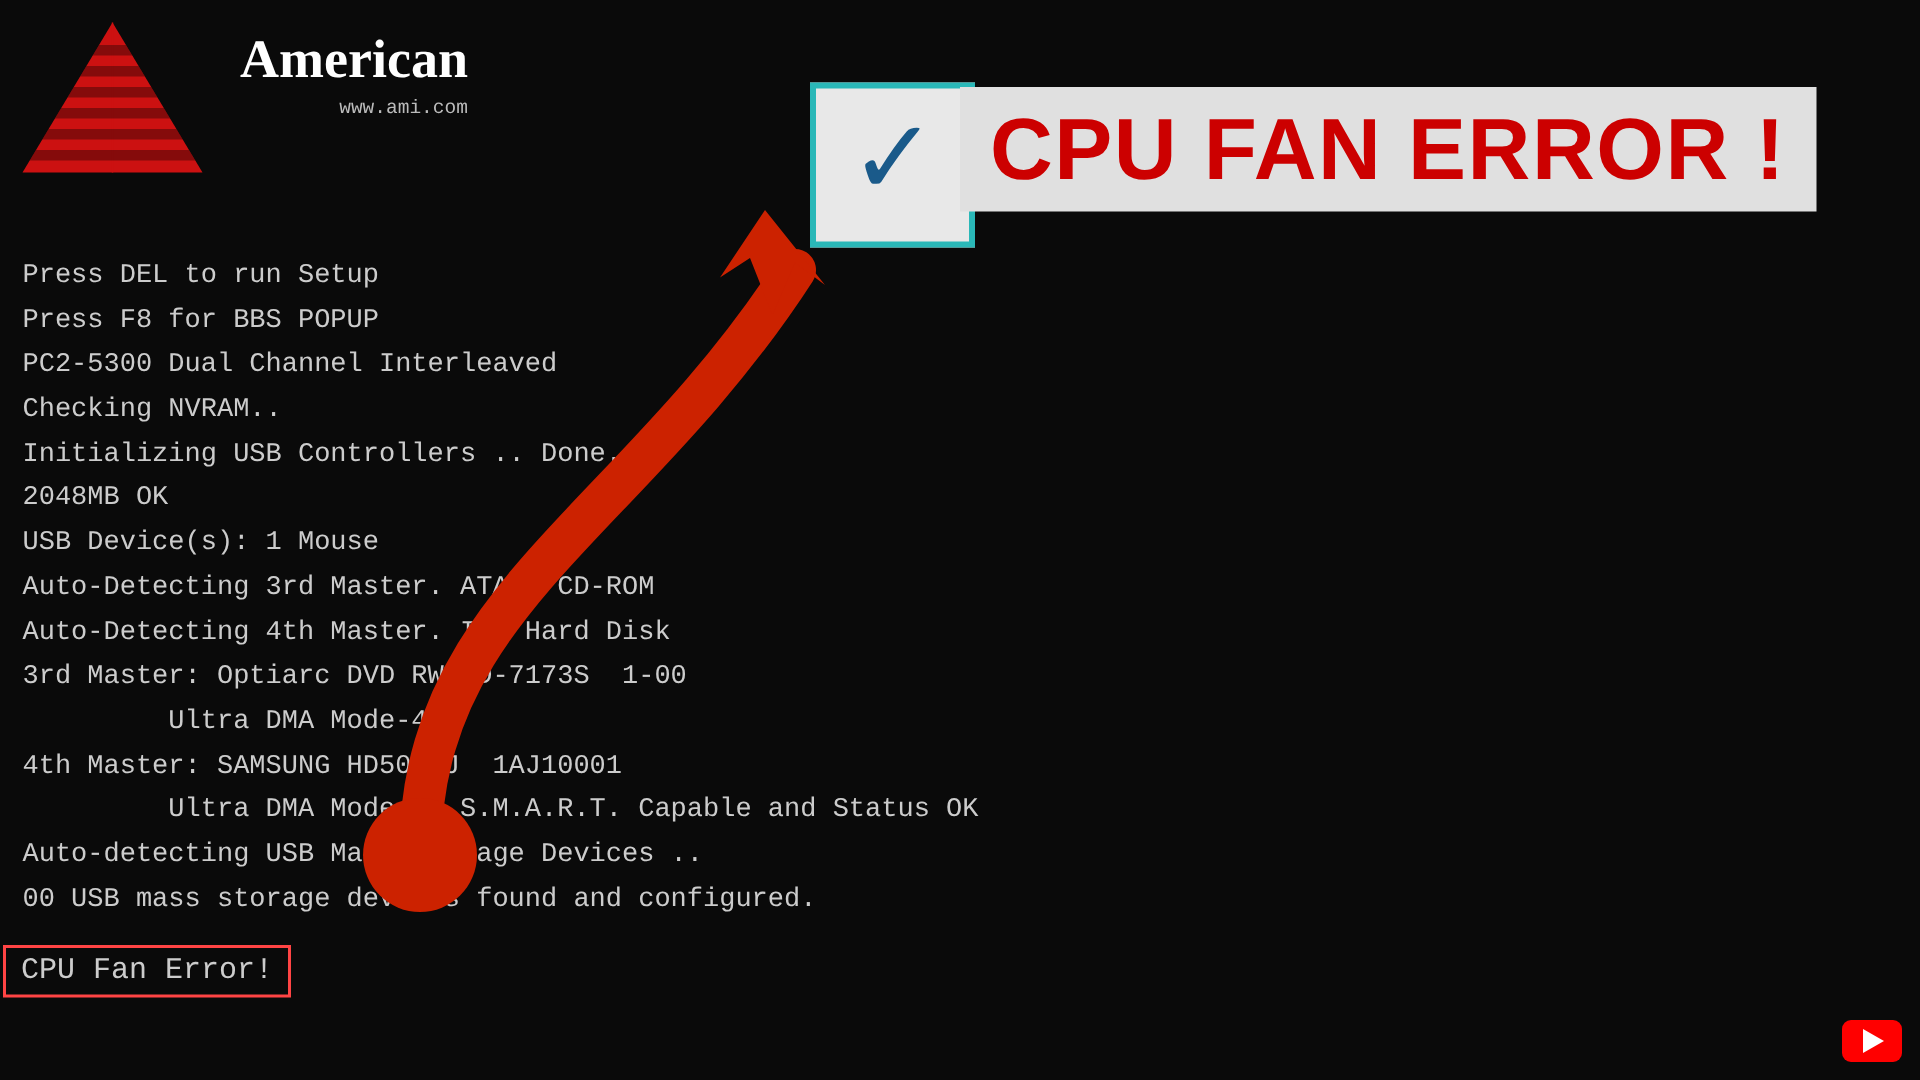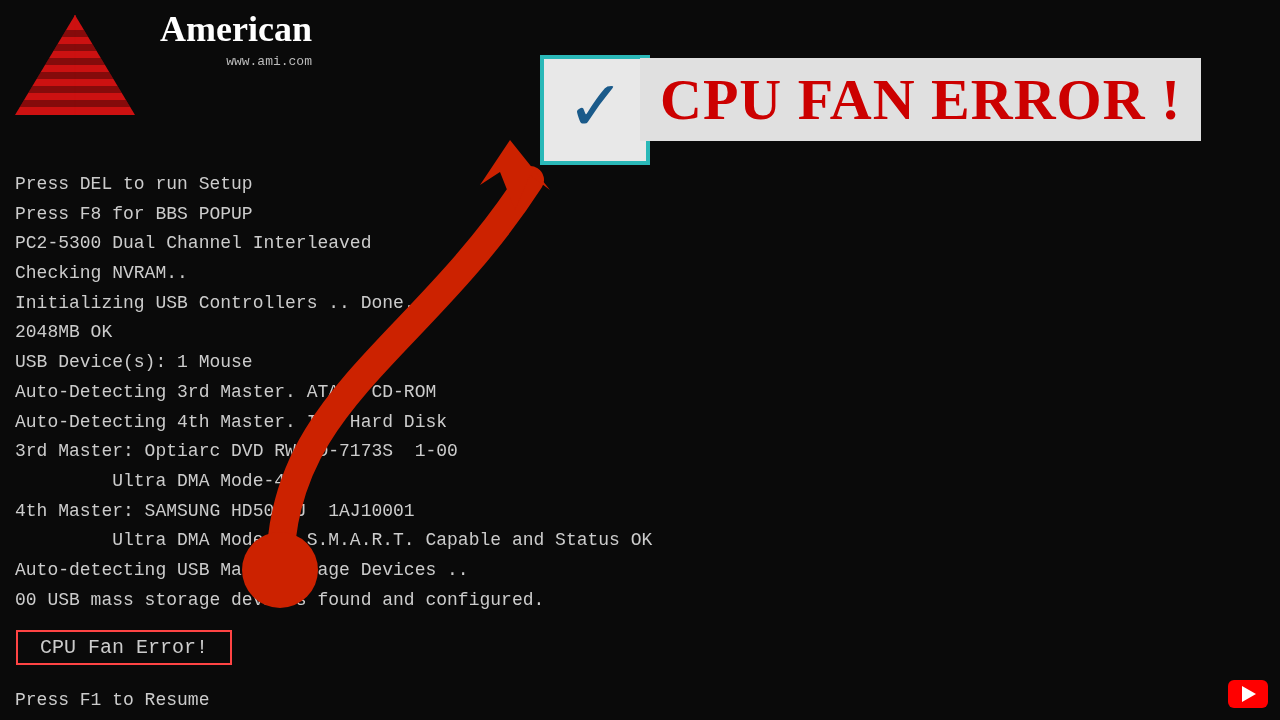--- a/index.html
+++ b/index.html
@@ -27,20 +27,21 @@
       position: absolute;
       top: 10px;
       left: 10px;
       display: flex;
       align-items: flex-start;
       gap: 20px;
     }
 
     .ami-text {
       color: #e0e0e0;
+      margin-top: 10px;
     }
 
     .ami-name {
       font-family: 'Times New Roman', serif;
       font-size: 36px;
       font-weight: bold;
       color: #ffffff;
       line-height: 1.1;
     }
 
@@ -60,23 +61,23 @@
       line-height: 1.65;
       color: #cccccc;
       font-family: 'Courier New', Courier, monospace;
       white-space: pre;
     }
 
     
     .cpu-fan-error-bios {
       position: absolute;
       bottom: 55px;
-      left: 16px;
+      left: 2px;
       border: 2px solid #ff4444;
-      padding: 4px 22px;
+      padding: 4px 10px;
       color: #cccccc;
       font-size: 20px;
       font-family: 'Courier New', Courier, monospace;
       background: #0a0a0a;
     }
 
     .press-f1 {
       position: absolute;
       bottom: 10px;
       left: 15px;
@@ -115,21 +116,21 @@
       left: 640px;
       background: #e0e0e0;
       padding: 8px 20px;
       z-index: 10;
     }
 
     .cpu-fan-error-text {
       font-size: 58px;
       font-weight: 900;
       color: #cc0000;
-      font-family: Liberation Serif, serif;
+      font-family: Liberation Sans, sans-serif;
       letter-spacing: 1px;
       white-space: nowrap;
     }
 
     
     .arrow-container {
       position: absolute;
       top: 100px;
       left: 220px;
       width: 360px;
@@ -213,21 +214,20 @@
 Auto-Detecting 4th Master. IDE Hard Disk
 3rd Master: Optiarc DVD RW AD-7173S  1-00
          Ultra DMA Mode-4
 4th Master: SAMSUNG HD502HJ  1AJ10001
          Ultra DMA Mode-5, S.M.A.R.T. Capable and Status OK
 Auto-detecting USB Mass Storage Devices ..
 00 USB mass storage devices found and configured.</div>
 
   <div class="cpu-fan-error-bios">CPU Fan Error!</div>
 
-  <div class="press-f1">Press F1 to Resume</div>
 
   <svg class="arrow-container" viewBox="0 0 360 520" xmlns="http://www.w3.org/2000/svg">
 
     <defs>
       <marker id="arrowhead" markerWidth="10" markerHeight="7" refX="0" refY="3.5" orient="auto">
         <polygon points="0 0, 10 3.5, 0 7" fill="#cc2200"></polygon>
       </marker>
     </defs>
     <path d="M 60 470 C 60 300 200 250 310 80" stroke="#cc2200" stroke-width="28" fill="none" stroke-linecap="round"></path>
 

